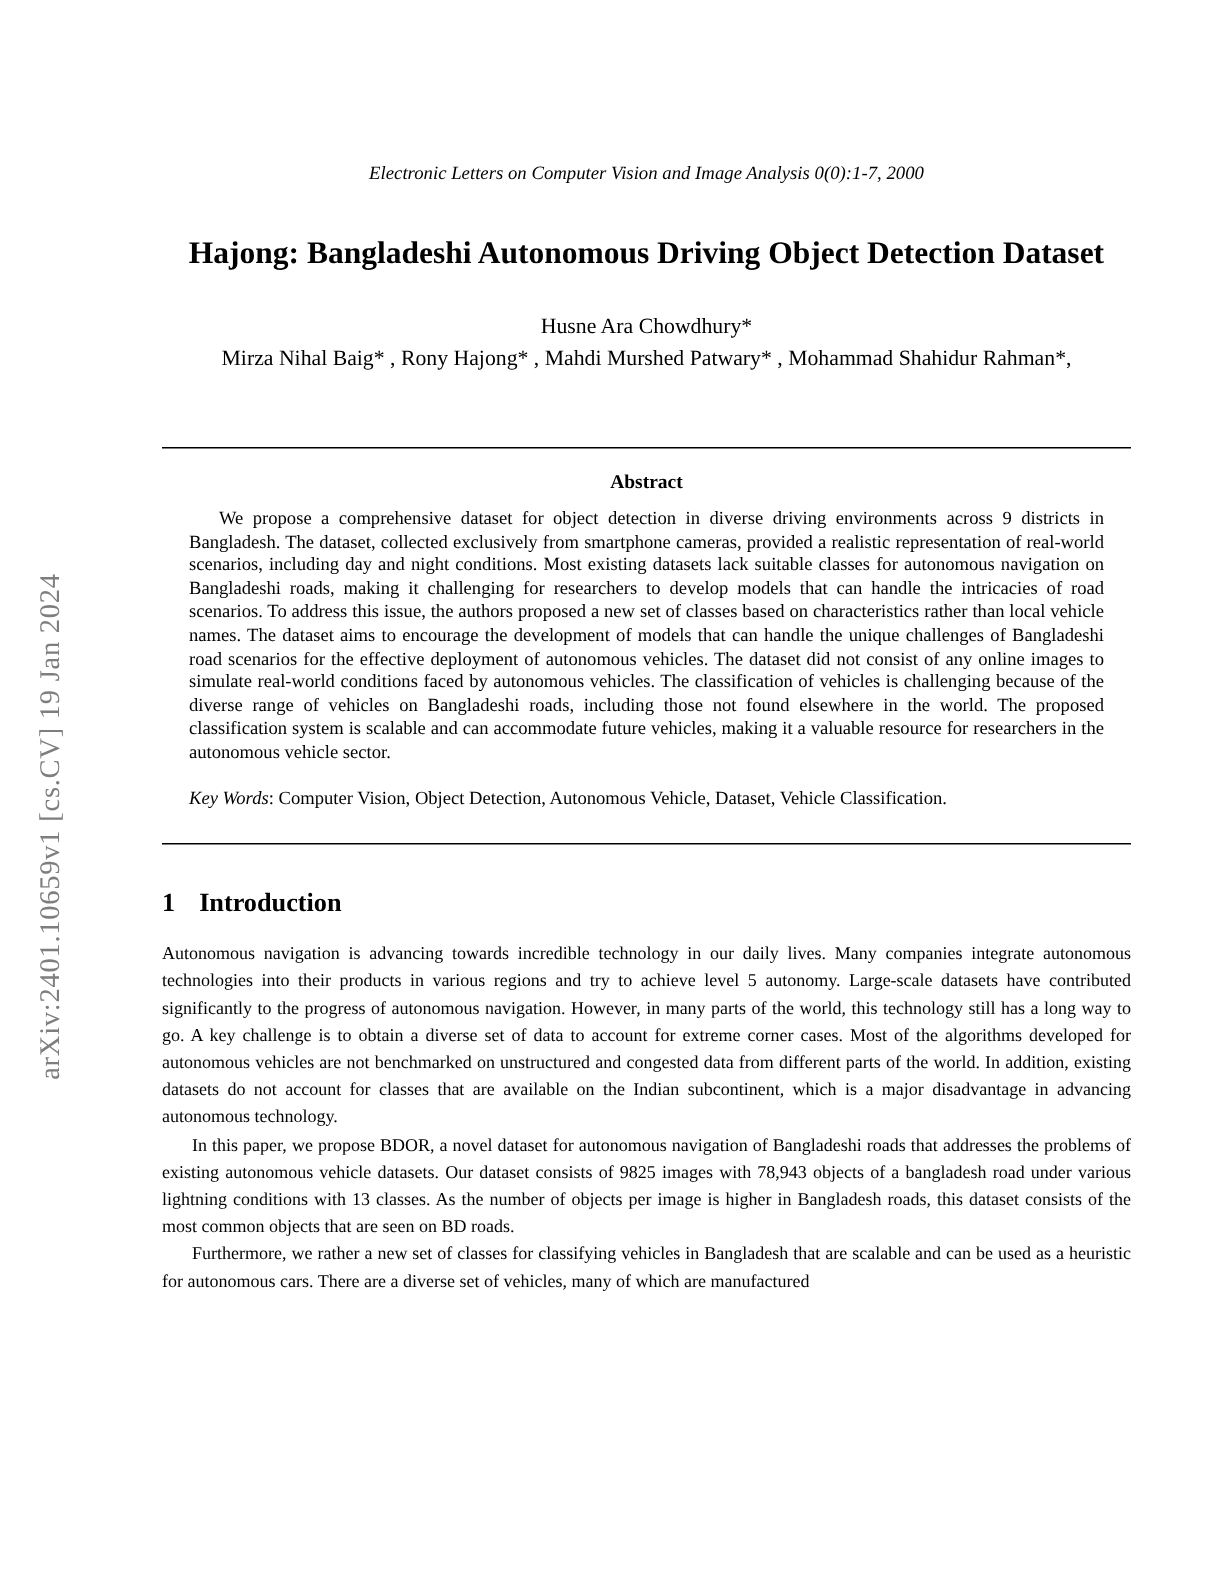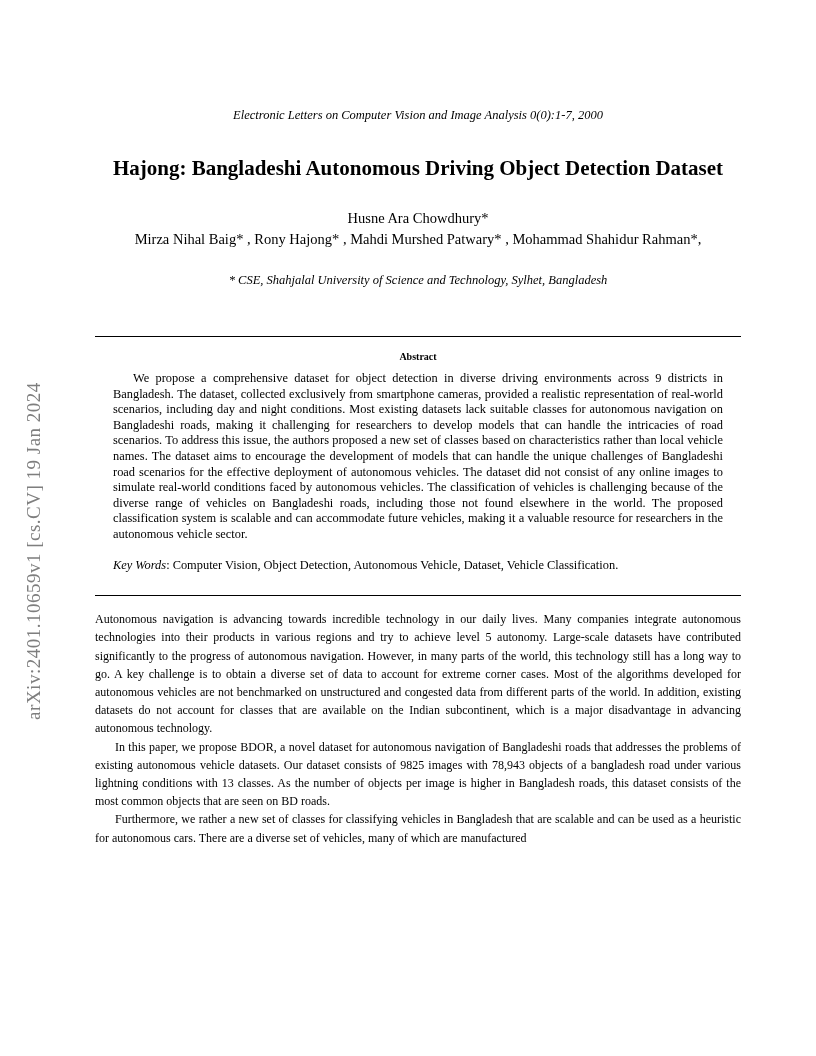--- a/index.html
+++ b/index.html
@@ -23,21 +23,21 @@
     top: 551px;
     transform: translate(-50%, -50%) rotate(-90deg);
     white-space: nowrap;
     color: #7e7e7e;
     font-size: 19px;
     letter-spacing: 0.5px;
     font-family: "Liberation Serif", "DejaVu Serif", serif;
   }
   .content {
     position: absolute;
-    left: 95px;
+    left: 108px;
     top: 0;
     width: 646px;
   }
   .journal-line {
     margin-top: 108px;
     text-align: center;
     font-style: italic;
     font-size: 12.5px;
   }
   .title {
@@ -65,21 +65,21 @@
     height: 0;
   }
   .rule-top { margin-top: 48px; }
   .rule-bottom { margin-top: 22px; }
   .abstract-block {
     margin: 14px 18px 0 18px;
   }
   .abstract-heading {
     text-align: center;
     font-weight: bold;
-    font-size: 10px;
+    font-size: 13px;
     margin-bottom: 9px;
   }
   .abstract-text {
     font-size: 12.4px;
     line-height: 15.6px;
     text-align: justify;
     text-indent: 20px;
   }
   .keywords {
     margin-top: 15px;
@@ -112,34 +112,36 @@
 
     <div class="journal-line">Electronic Letters on Computer Vision and Image Analysis 0(0):1-7, 2000</div>
 
     <h1 class="title">Hajong: Bangladeshi Autonomous Driving Object Detection Dataset</h1>
 
     <div class="authors">
       <div>Husne Ara Chowdhury*</div>
       <div>Mirza Nihal Baig* , Rony Hajong* , Mahdi Murshed Patwary* , Mohammad Shahidur Rahman*,</div>
     </div>
 
-    <div class="affiliation">* CSE, Shahjalal University of Science and Technology, Sylhet, Bangladesh</div>
 
     <hr class="rule rule-top">
 
     <div class="abstract-block">
       <div class="abstract-heading">Abstract</div>
       <p class="abstract-text">We propose a comprehensive dataset for object detection in diverse driving environments across 9 districts in Bangladesh. The dataset, collected exclusively from smartphone cameras, provided a realistic representation of real-world scenarios, including day and night conditions. Most existing datasets lack suitable classes for autonomous navigation on Bangladeshi roads, making it challenging for researchers to develop models that can handle the intricacies of road scenarios. To address this issue, the authors proposed a new set of classes based on characteristics rather than local vehicle names. The dataset aims to encourage the development of models that can handle the unique challenges of Bangladeshi road scenarios for the effective deployment of autonomous vehicles. The dataset did not consist of any online images to simulate real-world conditions faced by autonomous vehicles. The classification of vehicles is challenging because of the diverse range of vehicles on Bangladeshi roads, including those not found elsewhere in the world. The proposed classification system is scalable and can accommodate future vehicles, making it a valuable resource for researchers in the autonomous vehicle sector.</p>
       <p class="keywords">
         <span class="kw-label">Key Words</span><span>: Computer Vision, Object Detection, Autonomous Vehicle, Dataset, Vehicle Classification.</span>
       </p>
     </div>
 
     <hr class="rule rule-bottom">
 
+    <h2 class="section-heading">
+      <span class="sec-num">1</span><span class="sec-title">Introduction</span>
+    </h2>
 
     <p class="body-para first-para">Autonomous navigation is advancing towards incredible technology in our daily lives. Many companies integrate autonomous technologies into their products in various regions and try to achieve level 5 autonomy. Large-scale datasets have contributed significantly to the progress of autonomous navigation. However, in many parts of the world, this technology still has a long way to go. A key challenge is to obtain a diverse set of data to account for extreme corner cases. Most of the algorithms developed for autonomous vehicles are not benchmarked on unstructured and congested data from different parts of the world. In addition, existing datasets do not account for classes that are available on the Indian subcontinent, which is a major disadvantage in advancing autonomous technology.</p>
 
     <p class="body-para indent">In this paper, we propose BDOR, a novel dataset for autonomous navigation of Bangladeshi roads that addresses the problems of existing autonomous vehicle datasets. Our dataset consists of 9825 images with 78,943 objects of a bangladesh road under various lightning conditions with 13 classes. As the number of objects per image is higher in Bangladesh roads, this dataset consists of the most common objects that are seen on BD roads.</p>
 
     <p class="body-para indent">Furthermore, we rather a new set of classes for classifying vehicles in Bangladesh that are scalable and can be used as a heuristic for autonomous cars. There are a diverse set of vehicles, many of which are manufactured</p>
 
   </div>
 </div>
 

